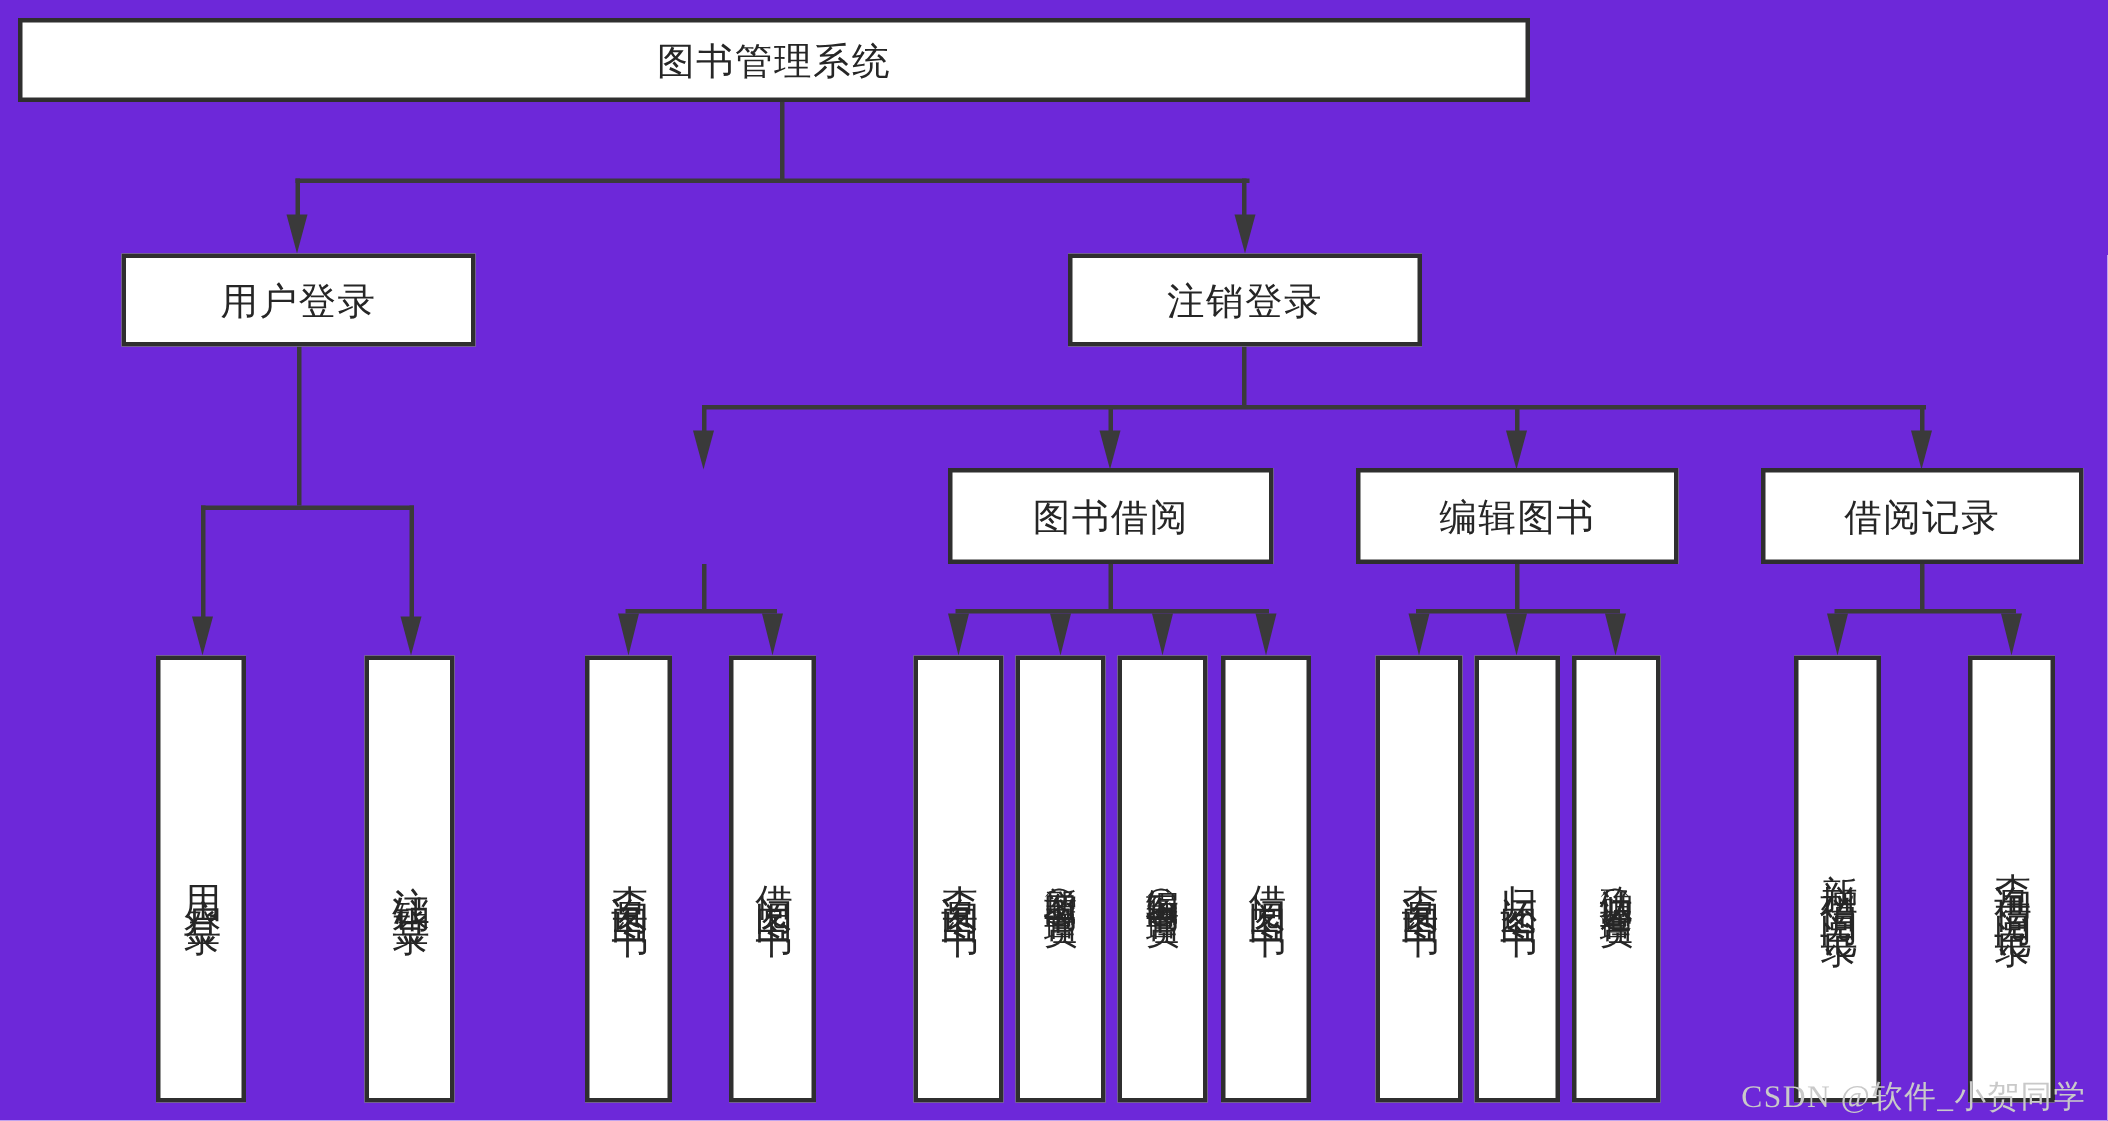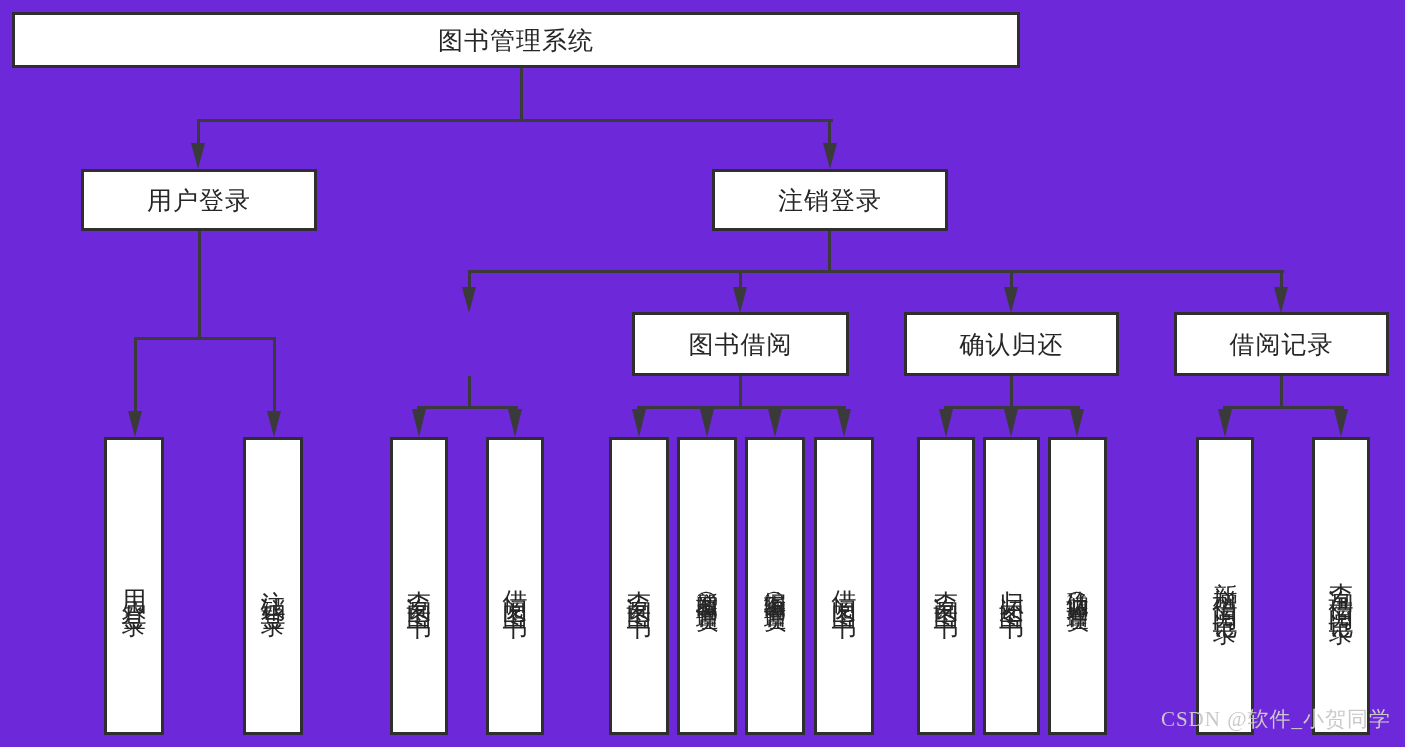--- a/index.html
+++ b/index.html
@@ -46,21 +46,21 @@
     writing-mode: vertical-rl;
     text-orientation: mixed;
     font-size: 25px; color: #262626;
     letter-spacing: 8px;
     line-height: 1;
     white-space: nowrap;
   }
   .leaf.long span { font-size: 22px; letter-spacing: 3px; }
   .watermark {
     position: absolute;
-    right: 14px; bottom: 14px;
+    right: 14px; bottom: 2px;
     font-size: 21px; color: #c9c9c9;
     letter-spacing: 1px;
     z-index: 10;
   }
 </style>
 </head>
 <body>
 
 <div id="stage">
 
@@ -97,21 +97,21 @@
   <div class="vl" style="left:1280px; top:270px; height:19px;"></div>
   <div class="arr" style="left:462px; top:287px;"></div>
   <div class="arr" style="left:733px; top:287px;"></div>
   <div class="arr" style="left:1004px; top:287px;"></div>
   <div class="arr" style="left:1274px; top:287px;"></div>
 
   <div class="box" style="left:632px; top:312px; width:217px; height:64px;">
     <span>图书借阅</span>
   </div>
   <div class="box" style="left:904px; top:312px; width:215px; height:64px;">
-    <span>确认归还</span>
+    <span>编辑图书</span>
   </div>
   <div class="box" style="left:1174px; top:312px; width:215px; height:64px;">
     <span>借阅记录</span>
   </div>
 
   <div class="vl" style="left:468px; top:376px; height:32px;"></div>
   <div class="hl" style="left:417px; top:406px; width:101px;"></div>
   <div class="arr t28" style="left:412px; top:409px;"></div>
   <div class="arr t28" style="left:508px; top:409px;"></div>
 

